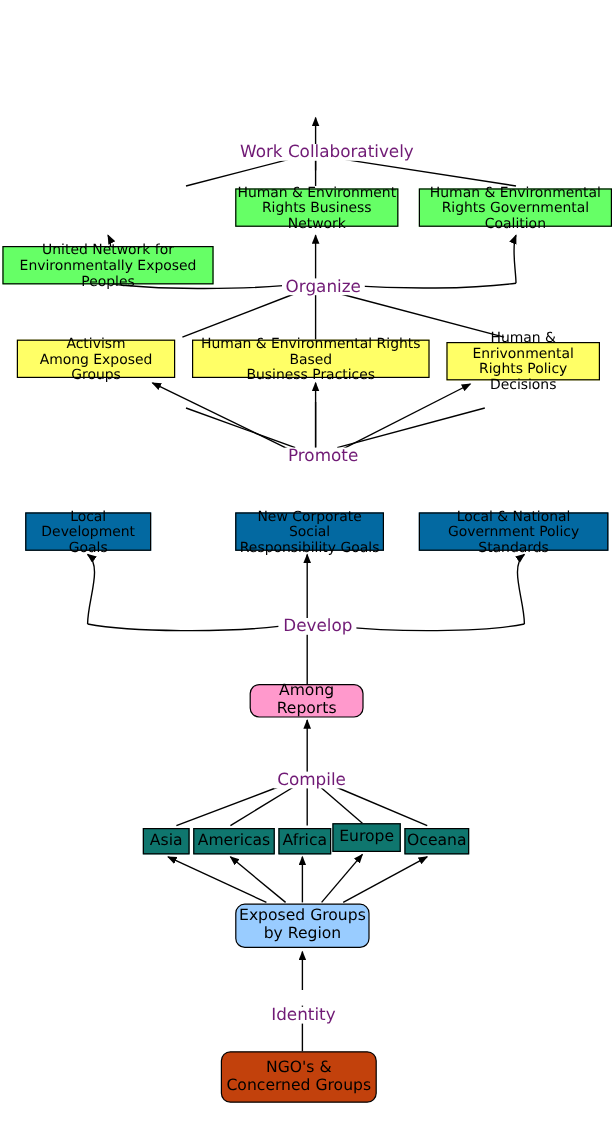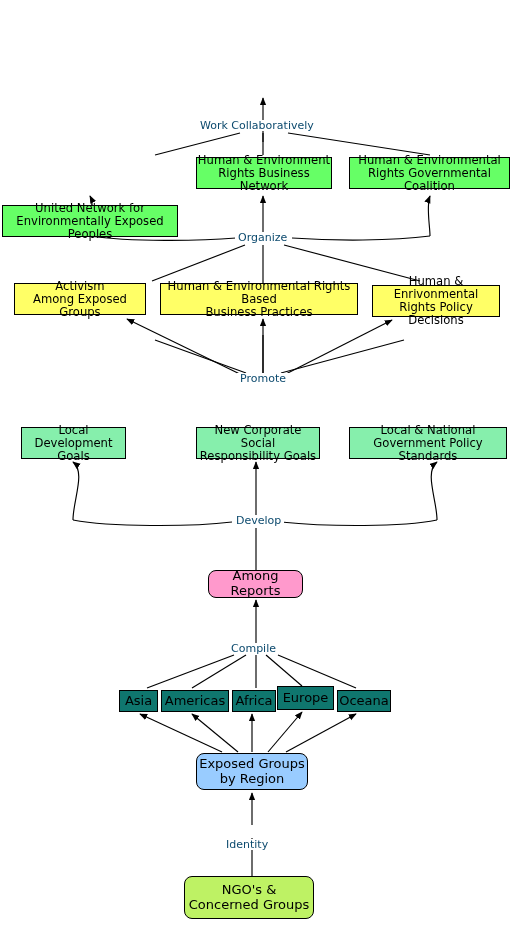--- a/index.html
+++ b/index.html
@@ -7,27 +7,27 @@
        font-family:"DejaVu Sans","Liberation Sans",sans-serif;}
   #stage{position:absolute;left:0;top:0;width:512px;height:936px;}
   svg#edges{position:absolute;left:0;top:0;width:512px;height:936px;pointer-events:none;}
   .node{position:absolute;box-sizing:border-box;border:1px solid #000;
         display:flex;align-items:center;justify-content:center;text-align:center;
         color:#000;line-height:1.12;z-index:3;}
   .ellipse{border-radius:50%;background:#00ffff;font-weight:bold;font-size:17.5px;
            letter-spacing:0.1px;}
   .green{background:#66ff66;font-size:11.6px;}
   .yellow{background:#ffff66;font-size:11.6px;}
-  .orange{background:#86efac;font-size:11.6px;}
+  .orange{background:#0369a1;font-size:11.6px;}
   .pink{background:#ff99cc;border-radius:8px;font-size:13px;}
   .blue{background:#99ccff;border-radius:8px;font-size:13px;}
-  .red{background:#bef264;border-radius:8px;font-size:13px;}
+  .red{background:#c2410c;border-radius:8px;font-size:13px;}
   .region{background:#0f766e;font-size:13px;}
-  .edgelabel{position:absolute;z-index:4;background:#ffffff;color:#0c4a6e;
-             font-size:11px;line-height:1;padding:0 3px;white-space:nowrap;}
+  .edgelabel{position:absolute;z-index:4;background:#ffffff;color:#701a75;
+             font-size:14px;line-height:1;padding:0 3px;white-space:nowrap;}
 </style>
 </head>
 <body>
 
 <div id="stage">
 
   <svg id="edges" viewBox="0 0 512 936" xmlns="http://www.w3.org/2000/svg">
     <defs>
       <marker id="ah" markerWidth="9" markerHeight="9" refX="7.2" refY="3.2" orient="auto" markerUnits="userSpaceOnUse">
         <path d="M0,0 L8,3.2 L0,6.4 z" fill="#000"></path>

